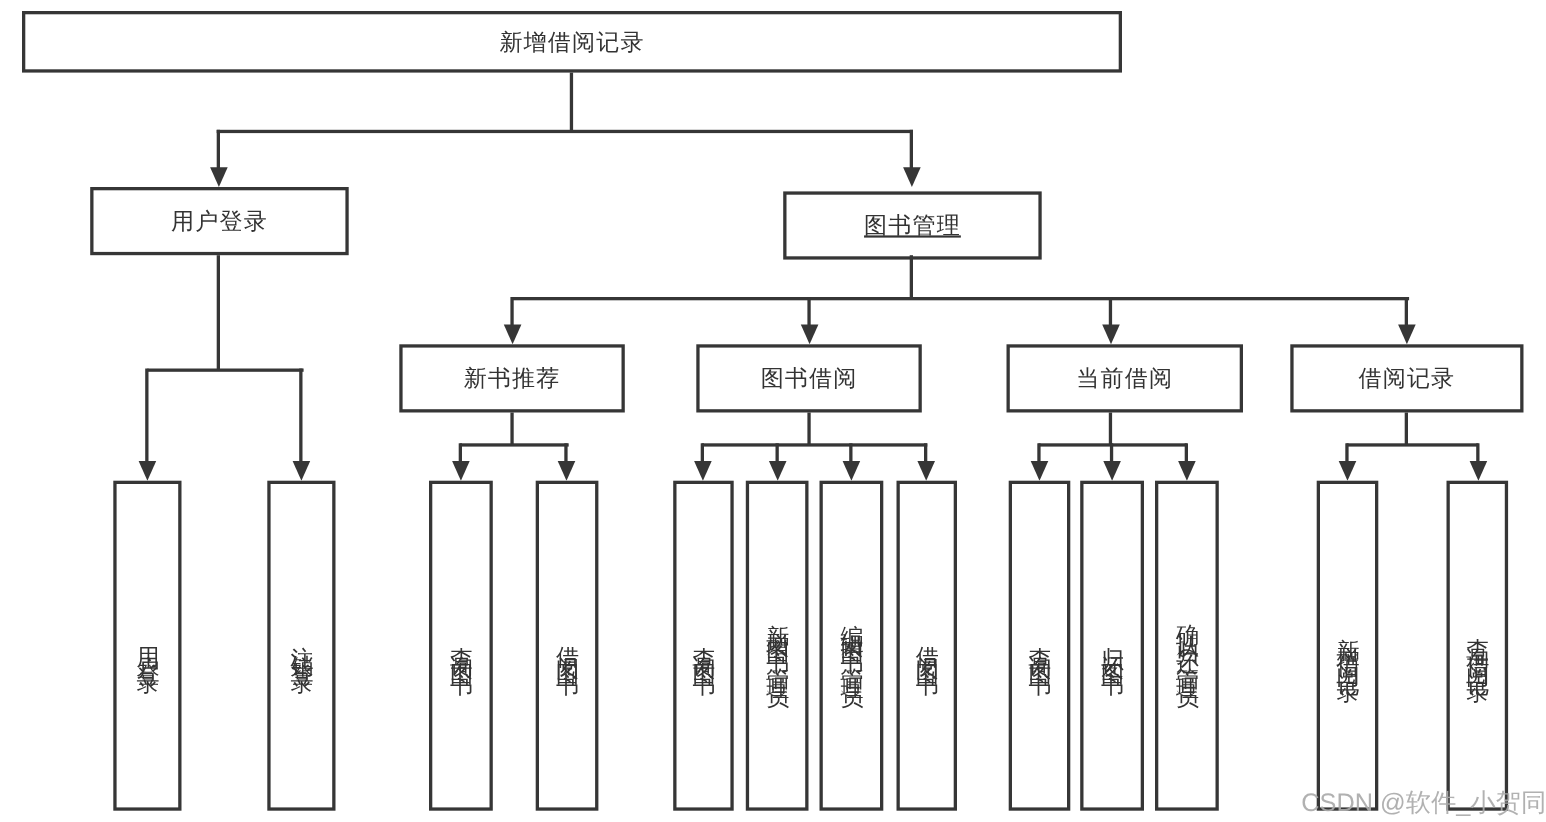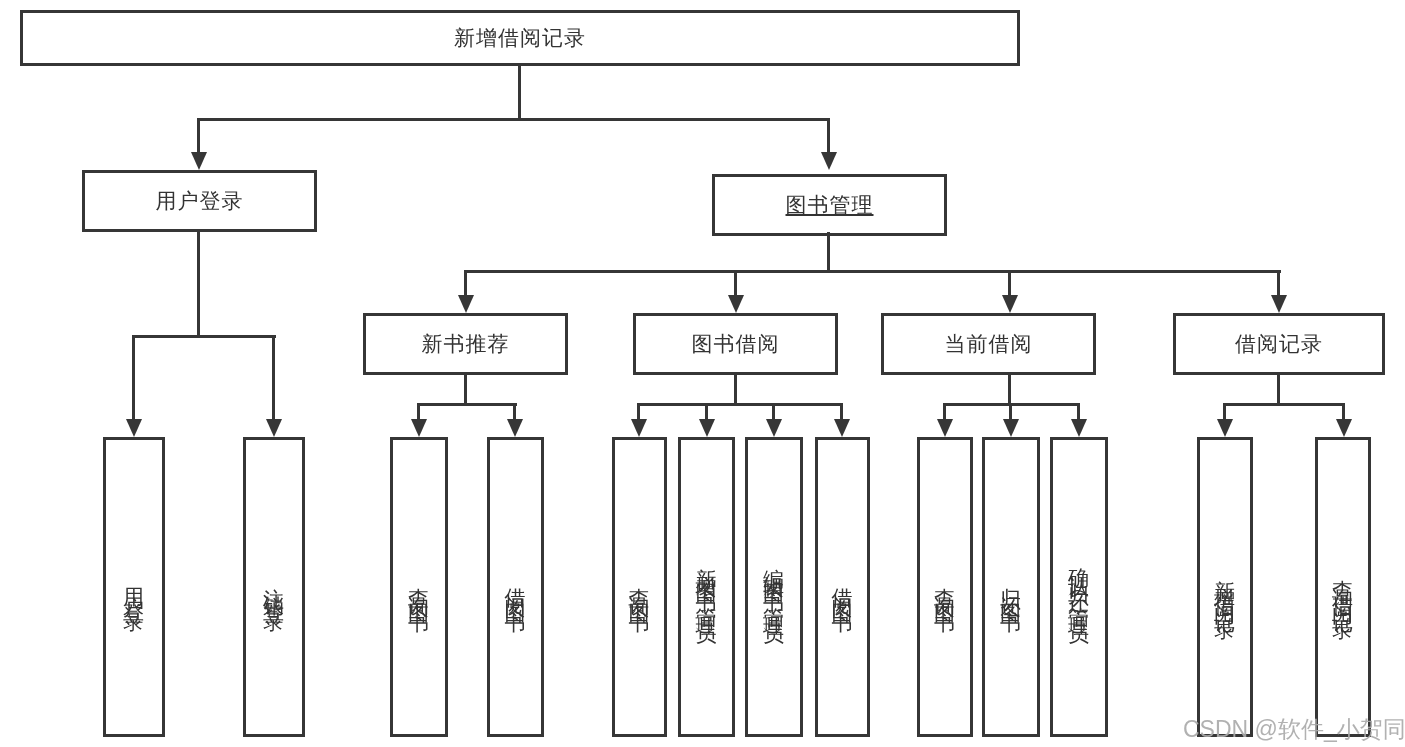--- a/index.html
+++ b/index.html
@@ -105,21 +105,21 @@
   <div class="ar" style="left:1002px; top:295px;"></div>
   <div class="vl" style="left:1277px; top:270px; height:27px;"></div>
   <div class="ar" style="left:1271px; top:295px;"></div>
 
   <div class="node" style="left:363px; top:313px; width:205px; height:62px;">
     <span class="hlabel">新书推荐</span>
   </div>
   <div class="node" style="left:633px; top:313px; width:205px; height:62px;">
     <span class="hlabel">图书借阅</span>
   </div>
-  <div class="node" style="left:881px; top:313px; width:215px; height:62px;">
+  <div class="node" style="left:915px; top:313px; width:215px; height:62px;">
     <span class="hlabel">当前借阅</span>
   </div>
   <div class="node" style="left:1173px; top:313px; width:212px; height:62px;">
     <span class="hlabel">借阅记录</span>
   </div>
 
   <div class="vl" style="left:464px; top:375px; height:30px;"></div>
   <div class="hl" style="left:418px; top:403px; width:99px;"></div>
   <div class="vl" style="left:417px; top:403px; height:18px;"></div>
   <div class="ar" style="left:411px; top:419px;"></div>

